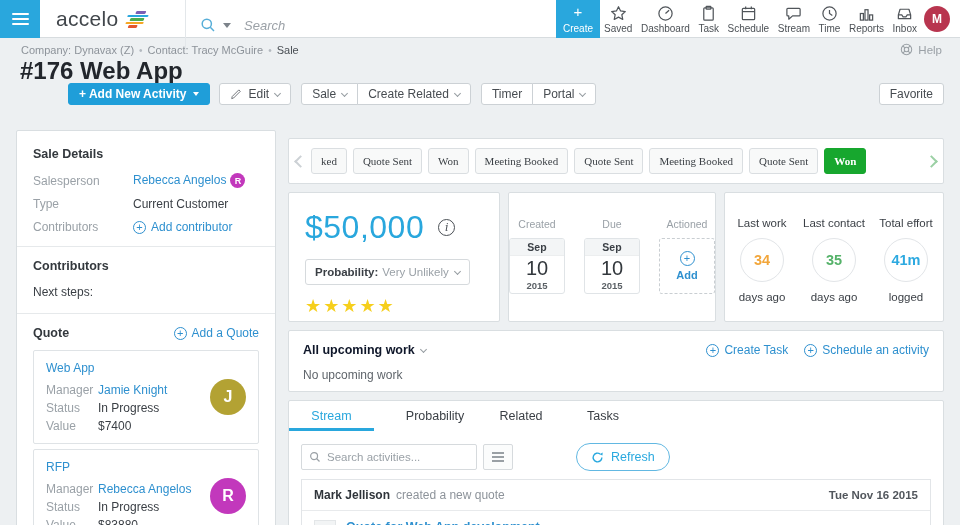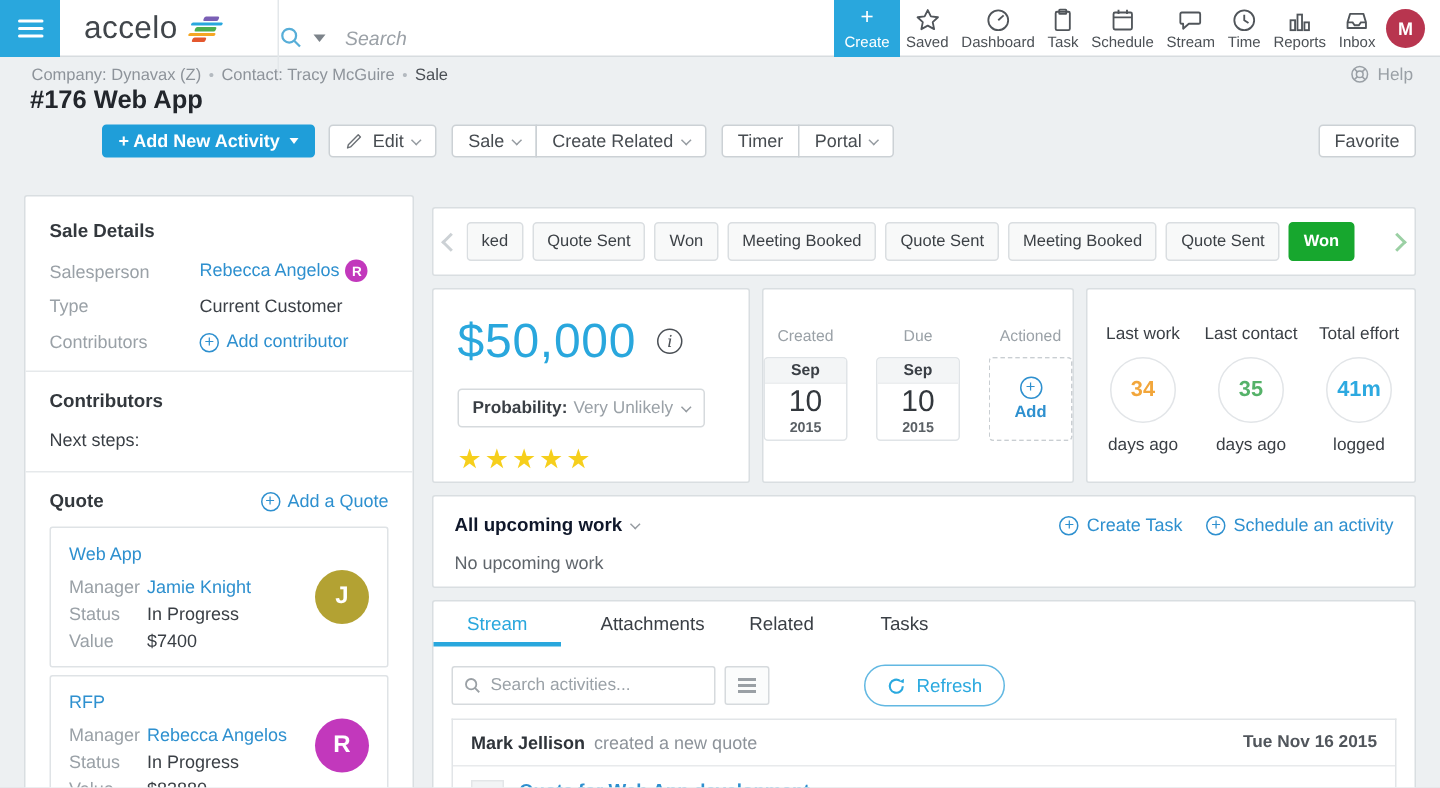--- a/index.html
+++ b/index.html
@@ -12,40 +12,40 @@
   .menu-btn i { display:block; width:17px; height:2px; background:#fff; border-radius:1px; }
   .logo { position:absolute; left:56px; top:0; height:38px; display:flex; align-items:center; cursor:pointer; }
   .logo-text { font-size:21px; color:#41464b; letter-spacing:0.3px; }
   .logo-mark { display:inline-flex; flex-direction:column; gap:1px; margin-left:5px; transform:skewX(-22deg); }
   .logo-mark i { display:block; height:2.6px; border-radius:1px; }
   .lm1 { width:10px; margin-left:9px; background:#7a5fb5; }
   .lm2 { width:21px; margin-left:2px; background:#29a7dd; }
   .lm3 { width:14px; margin-left:6px; background:#4cae4f; }
   .lm4 { width:18px; margin-left:3px; background:#f5a623; }
   .lm5 { width:9px;  margin-left:7px; background:#e4572e; }
-  .gsearch { position:absolute; left:185px; top:0; width:371px; height:50px; border-left:1px solid #e3e7ea; display:flex; align-items:center; }
+  .gsearch { position:absolute; left:185px; top:0; width:371px; height:50px; border-left:1px solid #e3e7ea; display:flex; align-items:center; padding-left:14px; }
   .gsearch input { border:none; outline:none; background:transparent; font-size:13px; color:#4a4f55; margin-left:13px; width:240px; font-family:"Liberation Sans",sans-serif; }
   .gsearch input::placeholder { font-style:italic; color:#9ba1a7; }
   .tri { width:0; height:0; border-left:4px solid transparent; border-right:4px solid transparent; border-top:5px solid #7c838a; display:inline-block; margin-left:7px; }
   .create-btn { position:absolute; left:556px; top:0; width:44px; height:38px; background:#29a7dd; color:#fff; display:flex; flex-direction:column; align-items:center; justify-content:center; cursor:pointer; }
   .create-btn .plus { font-size:15px; line-height:13px; font-weight:400; }
   .create-btn .lbl { font-size:10px; margin-top:5px; }
   .topnav { position:absolute; left:603px; right:42px; top:0; height:38px; display:flex; justify-content:space-between; align-items:center; }
   .nav-item { display:flex; flex-direction:column; align-items:center; justify-content:center; height:38px; cursor:pointer; padding:0 1px; }
   .nav-item svg { display:block; }
   .nav-item .nl { font-size:10px; color:#4c5156; margin-top:1px; white-space:nowrap; }
   .avatar { position:absolute; right:10px; top:6px; width:26px; height:26px; border-radius:50%; background:#b8354f; color:#fff; font-size:12px; font-weight:700; display:flex; align-items:center; justify-content:center; cursor:pointer; }
 
   
   .breadcrumb { position:absolute; top:44px; left:21px; font-size:11px; color:#8d939a; }
   .breadcrumb .cur { color:#4a4f55; }
   .breadcrumb .sep { color:#b4bac0; margin:0 5px; font-size:10px; }
   .bc-link { cursor:pointer; }
   .help { position:absolute; top:43px; right:18px; font-size:11.5px; color:#9aa0a6; display:flex; align-items:center; gap:5px; cursor:pointer; }
-  .page-title { position:absolute; top:57px; left:20px; font-size:17px; font-weight:700; color:#22262c; }
+  .page-title { position:absolute; top:57px; left:20px; font-size:24px; font-weight:700; color:#22262c; }
   .actions { position:absolute; top:83px; left:20px; display:flex; align-items:flex-start;padding-left:48px; }
   .btn { height:22px; display:inline-flex; align-items:center; padding:0 10px; font-size:12px; color:#474c51; background:#fff; border:1px solid #ccd1d5; border-radius:3px; cursor:pointer; white-space:nowrap; }
   .btn-primary { background:#1f9ed9; border:1px solid #1f9ed9; color:#fff; font-weight:700; }
   .btn-primary .tri { border-top-color:#fff; border-left-width:3.5px; border-right-width:3.5px; border-top-width:4.5px; margin-left:7px; }
   .grp { display:flex; margin-left:10px; }
   .grp .btn { border-radius:0; }
   .grp .btn:first-child { border-radius:3px 0 0 3px; }
   .grp .btn:last-child { border-radius:0 3px 3px 0; margin-left:-1px; }
   .grp .btn:only-child { border-radius:3px; }
   .chv { display:inline-block; width:5px; height:5px; border-right:1.4px solid #969ca1; border-bottom:1.4px solid #969ca1; transform:rotate(45deg); margin-left:6px; position:relative; top:-1px; }
@@ -66,21 +66,21 @@
   .pc { display:inline-flex; width:13px; height:13px; border:1px solid #2e90cf; border-radius:50%; color:#2e90cf; font-size:11px; line-height:1; align-items:center; justify-content:center; margin-right:5px; flex:none; }
   .quote-head { display:flex; justify-content:space-between; align-items:center; margin-bottom:10px; }
   .quote-add { display:inline-flex; align-items:center; font-size:12px; }
   .qcard { position:relative; border:1px solid #dfe3e6; border-radius:2px; padding:10px 12px; margin-bottom:5px; background:#fff; cursor:pointer; }
   .qcard .qtitle { font-size:12px; margin-bottom:8px; display:inline-block; }
   .qcard .kv { margin-bottom:4px; }
   .qcard .kv .k { width:52px; color:#9aa1a7; }
   .qavatar { position:absolute; right:12px; top:50%; margin-top:-4px; width:36px; height:36px; border-radius:50%; color:#fff; font-size:16px; font-weight:700; display:flex; align-items:center; justify-content:center; }
 
   
-  .progression { left:288px; top:138px; width:656px; height:46px; display:flex; align-items:center; padding:0 7px; }
+  .progression { left:288px; top:138px; width:656px; height:46px; display:flex; align-items:center; padding:0 7px;font-family:Liberation Serif, serif; }
   .arr { width:9px; height:9px; border-right:2px solid #ccd1d5; border-bottom:2px solid #ccd1d5; flex:none; cursor:pointer; }
   .arr-left { transform:rotate(135deg); }
   .arr-right { transform:rotate(-45deg); border-color:#9bd0a4; }
   .stage-track { flex:1; display:flex; gap:6px; margin:0 6px; overflow:hidden; white-space:nowrap; }
   .chip { height:26px; line-height:24px; padding:0 9px; background:#f8f9f9; border:1px solid #dadee1; border-radius:3px; font-size:11px; color:#3c4146; flex:none; cursor:pointer; }
   .chip-current { background:#17a72e; border-color:#17a72e; color:#fff; font-weight:700; }
 
   
   .value-panel { left:288px; top:192px; width:212px; height:130px; padding:16px; }
   .amount-row { display:flex; align-items:center; gap:14px; }
@@ -437,21 +437,21 @@
             <span>Schedule an activity</span>
           </a>
       </span>
     </div>
     <div class="up-empty">No upcoming work</div>
   </div>
 
   <div class="card streamcard">
     <div class="tabs">
       <div class="tab tab-active" style="width:85px">Stream</div>
-      <div class="tab" style="width:122px">Attachments</div>
+      <div class="tab" style="width:122px">Probability</div>
       <div class="tab" style="width:50px">Related</div>
       <div class="tab" style="width:114px">Tasks</div>
       <div class="tab-underline"></div>
     </div>
     <div class="stream-toolbar">
       <div class="act-search">
         <svg width="12" height="12" viewBox="0 0 16 16">
             <circle cx="6.8" cy="6.8" r="4.6" fill="none" stroke="#9aa0a5" stroke-width="1.6"></circle>
             <line x1="10.3" y1="10.3" x2="14" y2="14" stroke="#9aa0a5" stroke-width="1.6"></line>
           </svg>

